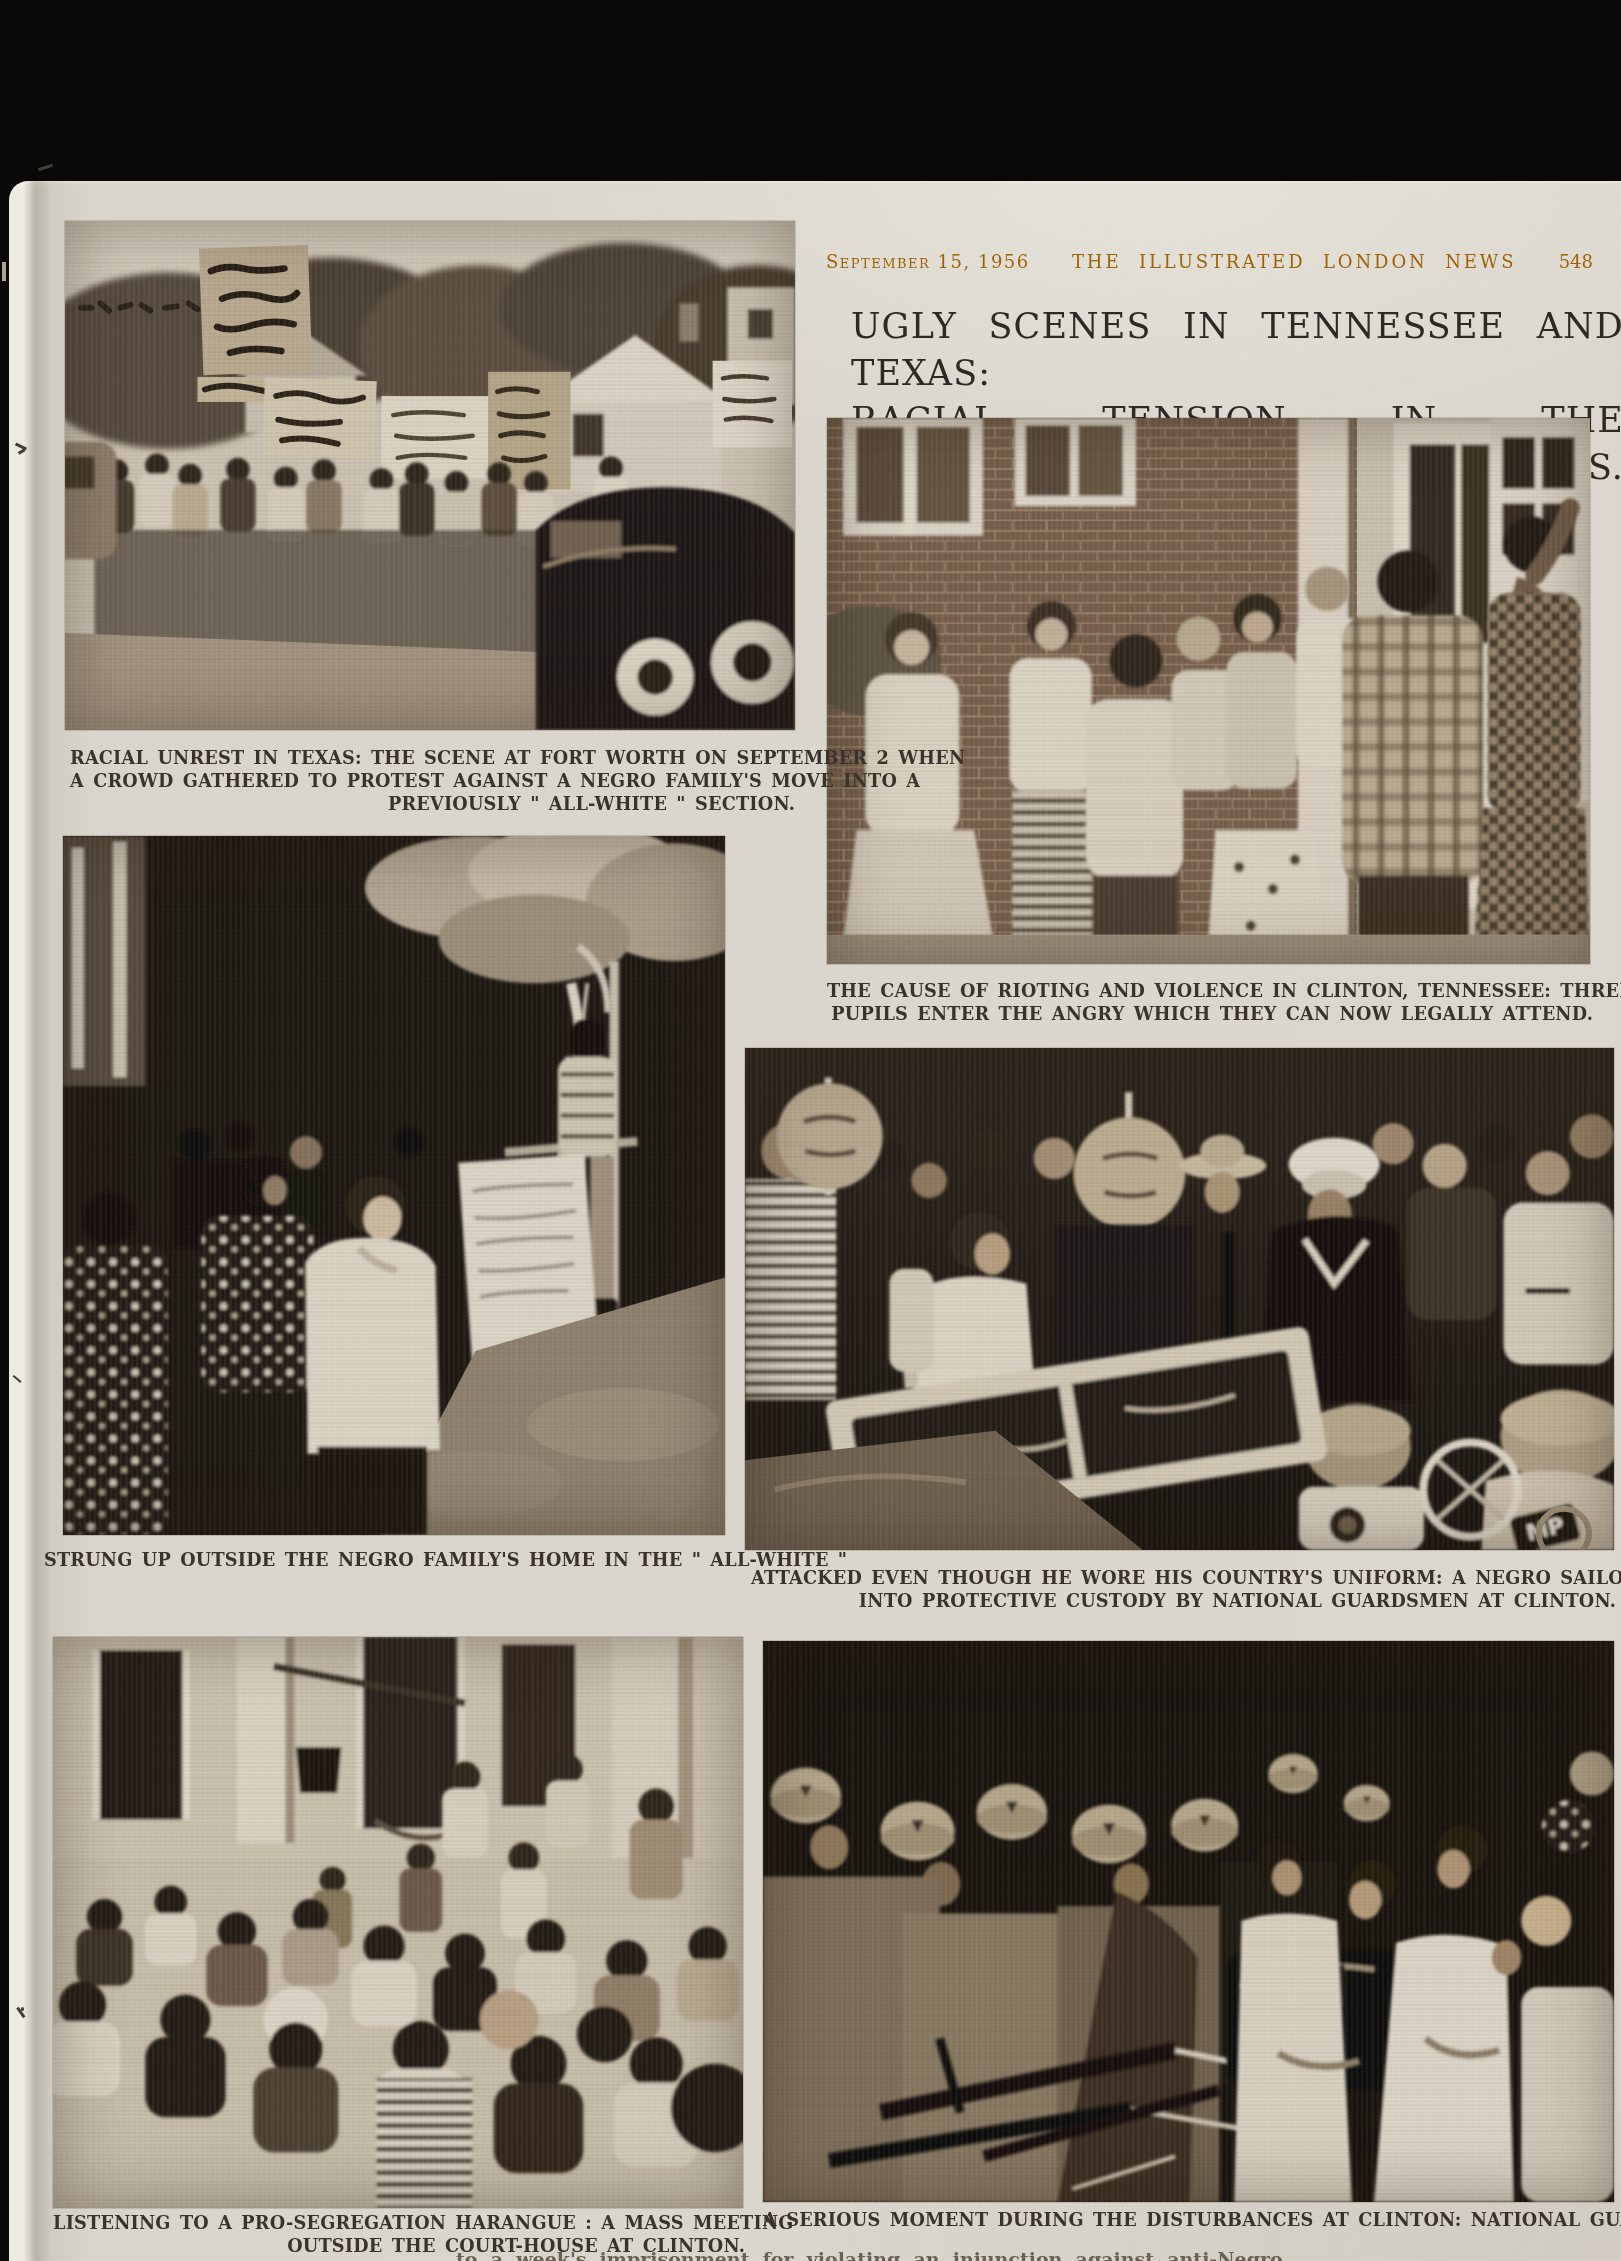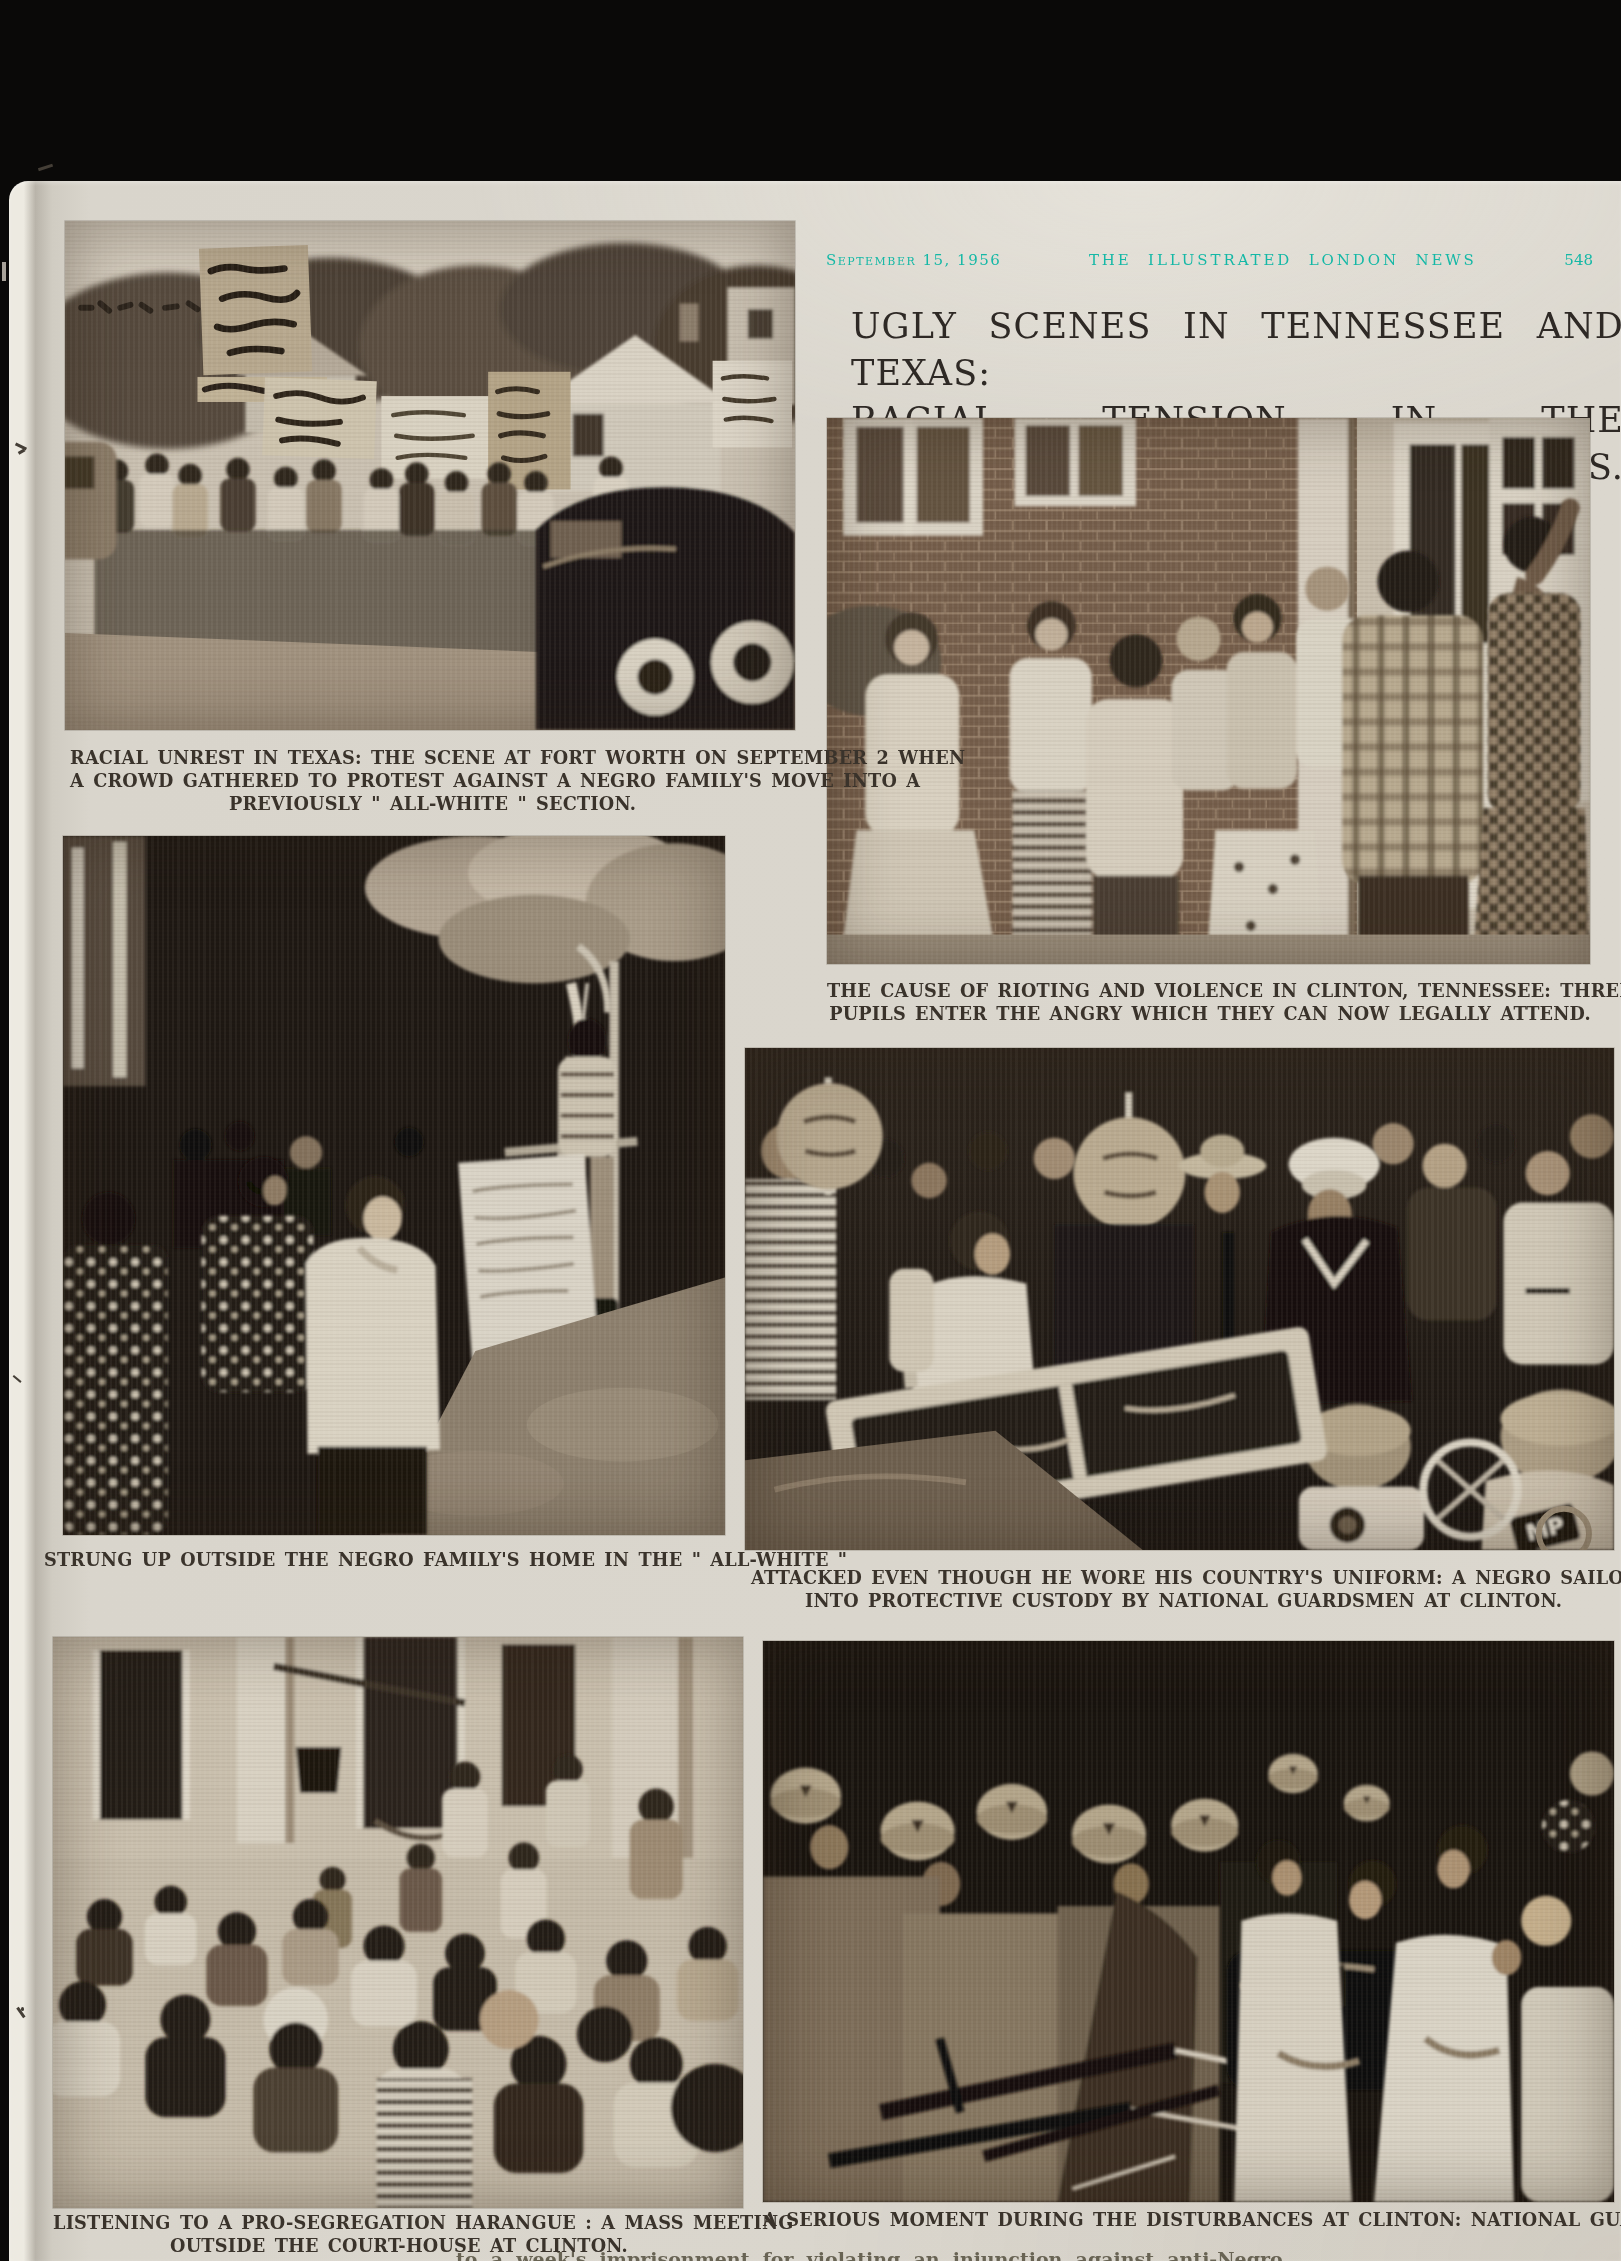--- a/index.html
+++ b/index.html
@@ -9,38 +9,38 @@
   #paper{position:absolute;left:8.8px;top:181px;right:0;bottom:0;border-top-left-radius:19px;
     background:
       radial-gradient(1031px 442px at 70% 0%, rgba(255,253,246,.30), transparent 65%),
       radial-gradient(1178px 662px at 100% 100%, rgba(120,104,84,.10), transparent 70%),
       linear-gradient(90deg,#edeae1 0 14.7px,#b9b4aa 26.5px,#d0ccc2 43px,#d9d5cc 81px,#dbd7ce 100%);
     box-shadow:inset 0 1.5px 4.4px rgba(255,255,255,.35);}
   .speck{position:absolute;background:#cfc9be;}
   .mark{position:absolute;background:#443e36;}
   
   #mast{position:absolute;left:826px;top:251px;width:767px;display:flex;justify-content:space-between;
-        align-items:flex-start;font-size:15px;color:#14b8a6;}
+        align-items:flex-start;font-size:18px;color:#a16207;}
   #mast .date{font-variant:small-caps;letter-spacing:1.5px;}
   #mast .title{letter-spacing:2.9px;word-spacing:8.8px;}
   
   #headline{position:absolute;left:823px;top:303px;width:773px;color:#2e2925;
             font-size:35px;line-height:47px;letter-spacing:1.1px;word-spacing:10.3px;margin-left:28px;}
   #headline .hl{text-align:justify;text-align-last:justify;}
   
   .ph{position:absolute;overflow:hidden;background:#b9ad9a;box-shadow:0 0 0 0.7px rgba(60,48,36,.25);}
   .ph svg{display:block;width:100%;height:100%;}
   .ph::after{content:"";position:absolute;inset:0;pointer-events:none;
     background:repeating-linear-gradient(0deg,rgba(72,56,40,.05) 0 1.5px,transparent 1.5px 3.7px),
                repeating-linear-gradient(90deg,rgba(246,240,228,.05) 0 2.2px,transparent 2.2px 5.2px);
     box-shadow:inset 0 0 66px rgba(46,32,20,.40);}
   
   .caption{position:absolute;text-align:center;color:#3a332b;font-weight:bold;
            font-size:17.7px;line-height:23px;letter-spacing:0.2px;word-spacing:2.9px;}
-  .caption div{white-space:nowrap;}
+  .caption div{white-space:nowrap;text-align:right;}
   #footer-partial{position:absolute;left:456px;top:2248px;width:1163px;color:#55503f;
     font-weight:bold;font-size:19px;word-spacing:6.6px;opacity:.85;filter:blur(0.3px);white-space:nowrap;}
 </style>
 </head>
 <body>
 
 <div id="page">
   <div id="paper"></div>
 
   <svg width="0" height="0" style="position:absolute" aria-hidden="true">

